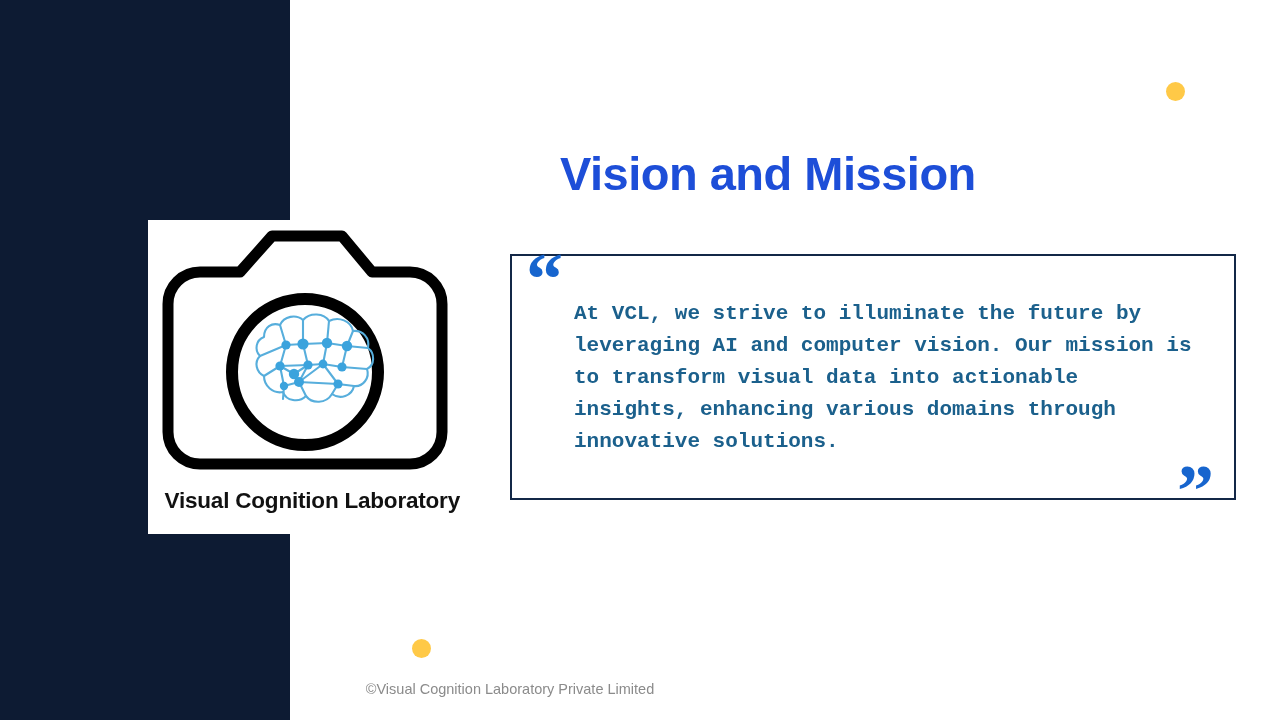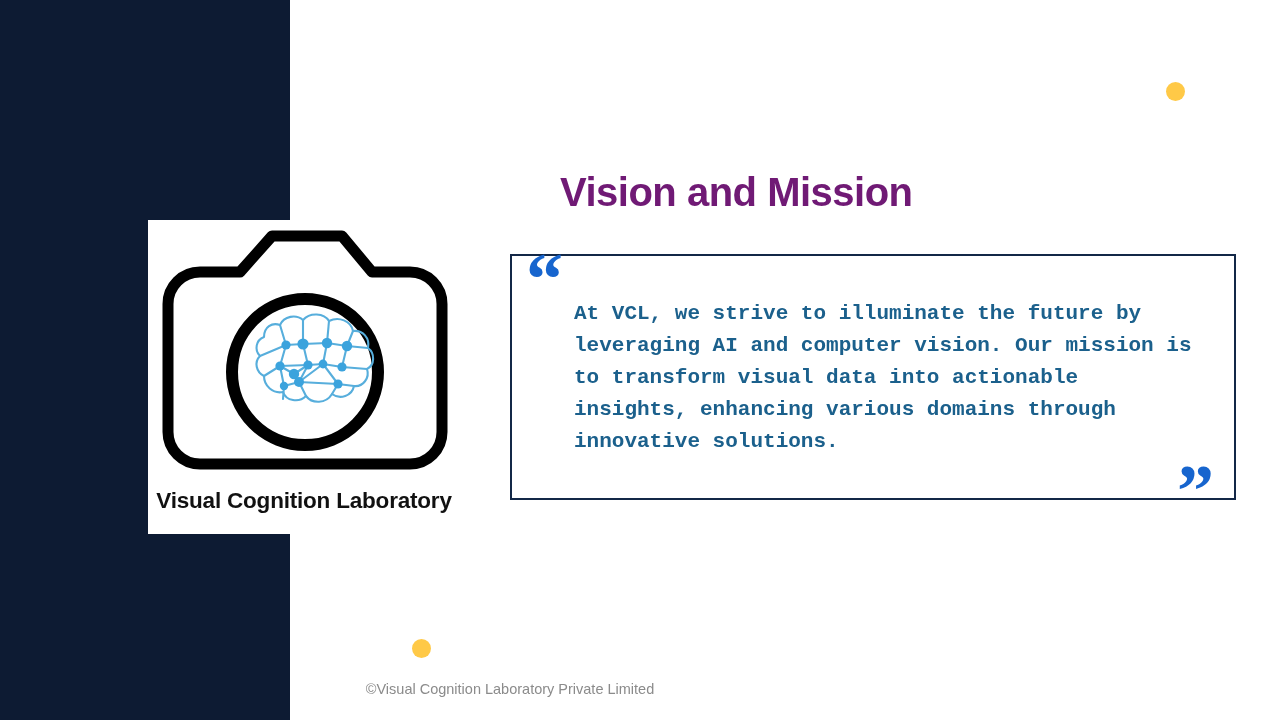--- a/index.html
+++ b/index.html
@@ -39,41 +39,40 @@
     left: 8px;
     top: 6px;
     width: 296px;
     height: 262px;
   }
   #logo-wordmark {
     position: absolute;
     left: 0;
     top: 268px;
     width: 312px;
-    text-align: center;
+    text-align: right;
     font-family: "Liberation Sans", sans-serif;
     font-weight: bold;
     font-size: 22.5px;
     letter-spacing: -0.2px;
     color: #111111;
     white-space: nowrap;
   }
 
   
   #slide-title {
     position: absolute;
     left: 560px;
     top: 146px;
     font-family: "Liberation Sans", sans-serif;
     font-weight: bold;
-    font-size: 40px;
+    font-size: 47px;
     letter-spacing: -0.5px;
-    color: #701a75;
+    color: #1d4ed8;
     white-space: nowrap;
-    margin-top: 24px;
   }
 
   
   #quote-box {
     position: absolute;
     left: 510px;
     top: 254px;
     width: 726px;
     height: 246px;
     border: 2px solid #132847;

